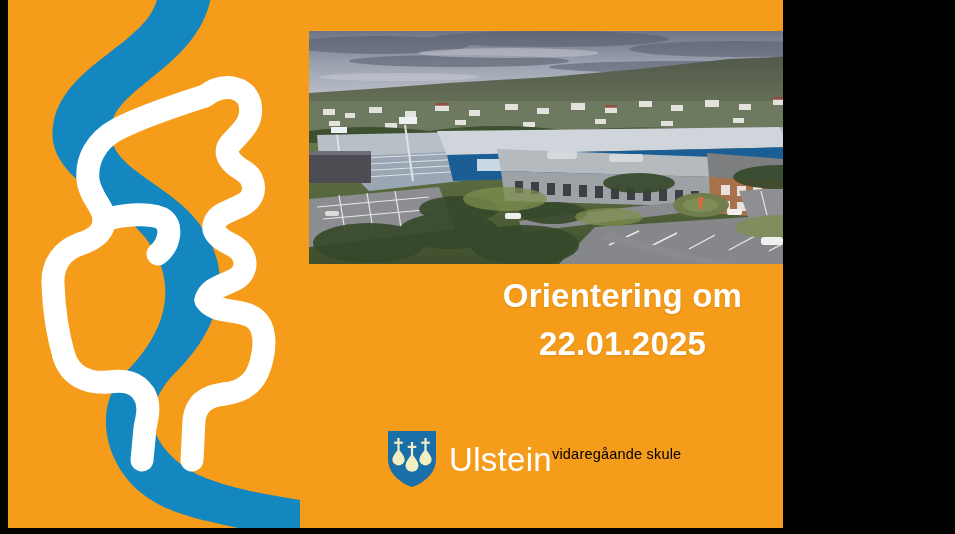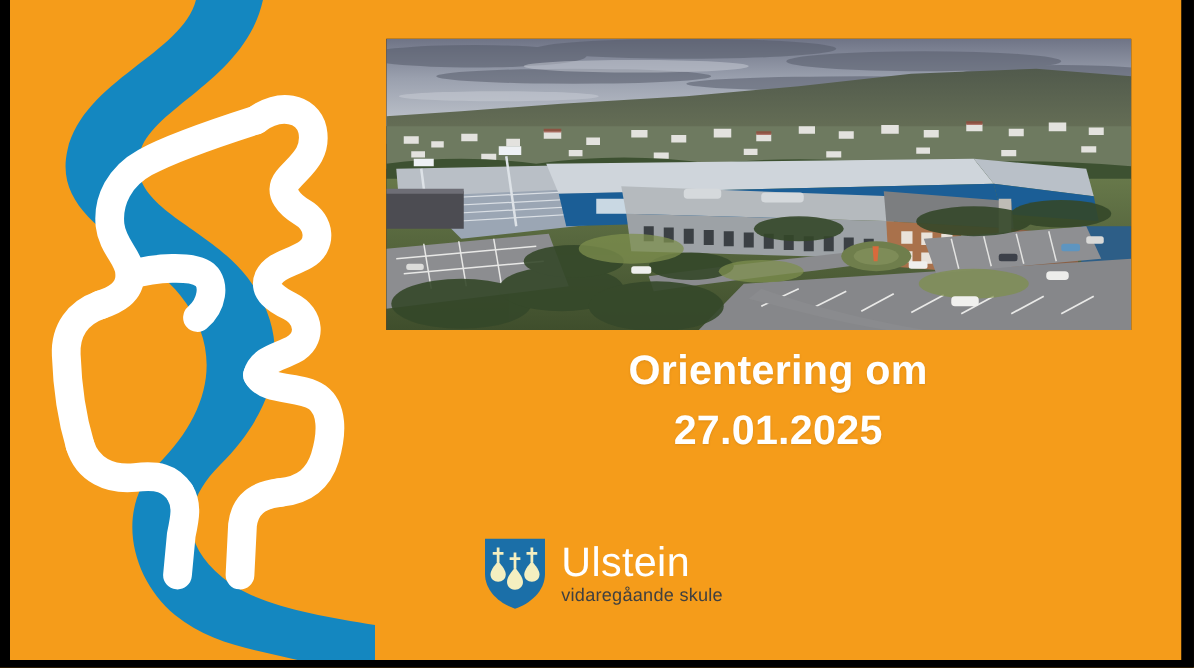--- a/index.html
+++ b/index.html
@@ -9,21 +9,21 @@
   }
   body {
     width: 955px;
     height: 534px;
     overflow: hidden;
     font-family: "Liberation Sans", sans-serif;
   }
 
   #slide {
     position: relative;
-    width: 955px;
+    width: 783px;
     height: 534px;
     background: #000000;
     overflow: hidden;
   }
 
   
   .canvas {
     position: absolute;
     left: 8px;
     top: 0px;
@@ -74,30 +74,30 @@
   
   .logo {
     position: absolute;
     left: 378px;
     top: 429px;
     display: flex;
     align-items: center;
     gap: 11px;
   }
   .shield { width: 52px; height: 60px; display: block; }
-  .logo-text { display: flex; flex-direction: column; justify-content: center; }
+  .logo-text { display: flex; flex-direction: row; justify-content: center; }
   .logo-name {
     color: #FFFFFF;
     font-size: 33px;
     line-height: 33px;
     font-weight: 400;
     letter-spacing: 0.3px;
   }
   .logo-sub {
-    color: #404040;
+    color: #000000;
     font-size: 14.5px;
     line-height: 18px;
     font-weight: 400;
     letter-spacing: 0.2px;
     margin-top: 2px;
   }
 </style>
 </head>
 <body>
 
@@ -380,21 +380,21 @@
           <rect x="560" y="158" width="14" height="6" rx="2" fill="#D9D9D7"></rect>
           <rect x="418" y="178" width="15" height="6" rx="2" fill="#EFEFED"></rect>
           <rect x="196" y="182" width="16" height="6" rx="2" fill="#EFEFED"></rect>
           <rect x="16" y="180" width="14" height="5" rx="2" fill="#DCDCDA"></rect>
         </g>
       </svg>
     </div>
 
     <div class="title-block">
       <span class="title-line">Orientering om</span>
-      <span class="title-line">27.01.2025</span>
+      <span class="title-line">22.01.2025</span>
     </div>
 
     <div class="logo">
       <svg class="shield" viewBox="0 0 52 60" aria-hidden="true">
         <path d="M 2 2 L 50 2 L 50 30 C 50 44, 38 54, 26 58 C 14 54, 2 44, 2 30 Z" fill="#1B6FA8"></path>
         <g fill="#F4EFC0">
 
           <g>
             <rect x="11.4" y="9" width="2.2" height="12"></rect>
             <rect x="8.2" y="12.6" width="8.6" height="2.2"></rect>

